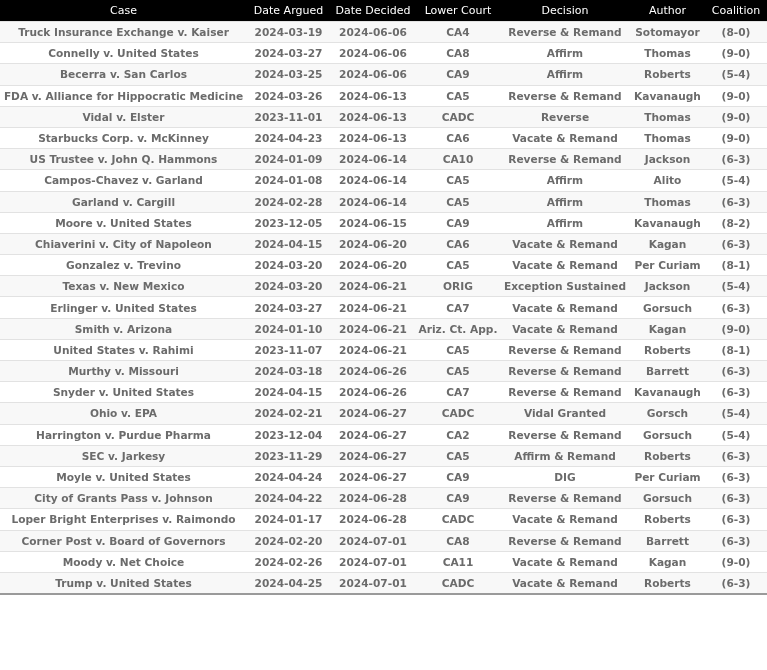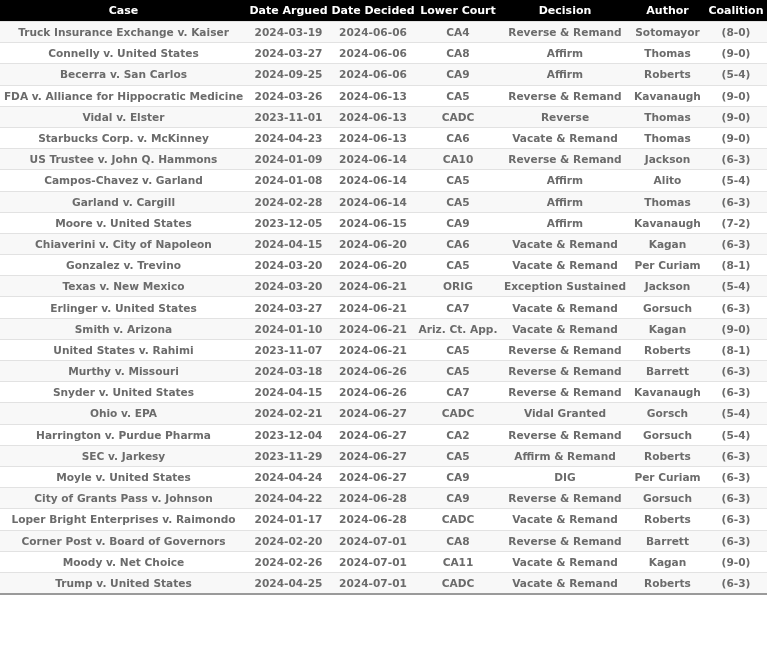--- a/index.html
+++ b/index.html
@@ -18,21 +18,21 @@
       font-size: 10.6px;
       font-weight: bold;
       border-bottom: 2px solid #9a9a9a;
     }
     thead th {
       background: #000000;
       color: #ffffff;
       height: 21px;
       padding: 0;
       text-align: center;
-      font-weight: bold;
+      font-weight: normal;
       font-size: 11px;
       white-space: nowrap;
     }
     tbody td {
       height: 20.2px;
       padding: 0;
       text-align: center;
       color: #6b6b6b;
       white-space: nowrap;
       border-top: 1px solid #e2e2e2;
@@ -86,21 +86,21 @@
         <td>Connelly v. United States</td>
         <td>2024-03-27</td>
         <td>2024-06-06</td>
         <td>CA8</td>
         <td>Affirm</td>
         <td>Thomas</td>
         <td>(9-0)</td>
       </tr>
       <tr>
         <td>Becerra v. San Carlos</td>
-        <td>2024-09-25</td>
+        <td>2024-03-25</td>
         <td>2024-06-06</td>
         <td>CA9</td>
         <td>Affirm</td>
         <td>Roberts</td>
         <td>(5-4)</td>
       </tr>
       <tr>
         <td>FDA v. Alliance for Hippocratic Medicine</td>
         <td>2024-03-26</td>
         <td>2024-06-13</td>
@@ -154,21 +154,21 @@
         <td>Thomas</td>
         <td>(6-3)</td>
       </tr>
       <tr>
         <td>Moore v. United States</td>
         <td>2023-12-05</td>
         <td>2024-06-15</td>
         <td>CA9</td>
         <td>Affirm</td>
         <td>Kavanaugh</td>
-        <td>(7-2)</td>
+        <td>(8-2)</td>
       </tr>
       <tr>
         <td>Chiaverini v. City of Napoleon</td>
         <td>2024-04-15</td>
         <td>2024-06-20</td>
         <td>CA6</td>
         <td>Vacate &amp; Remand</td>
         <td>Kagan</td>
         <td>(6-3)</td>
       </tr>

